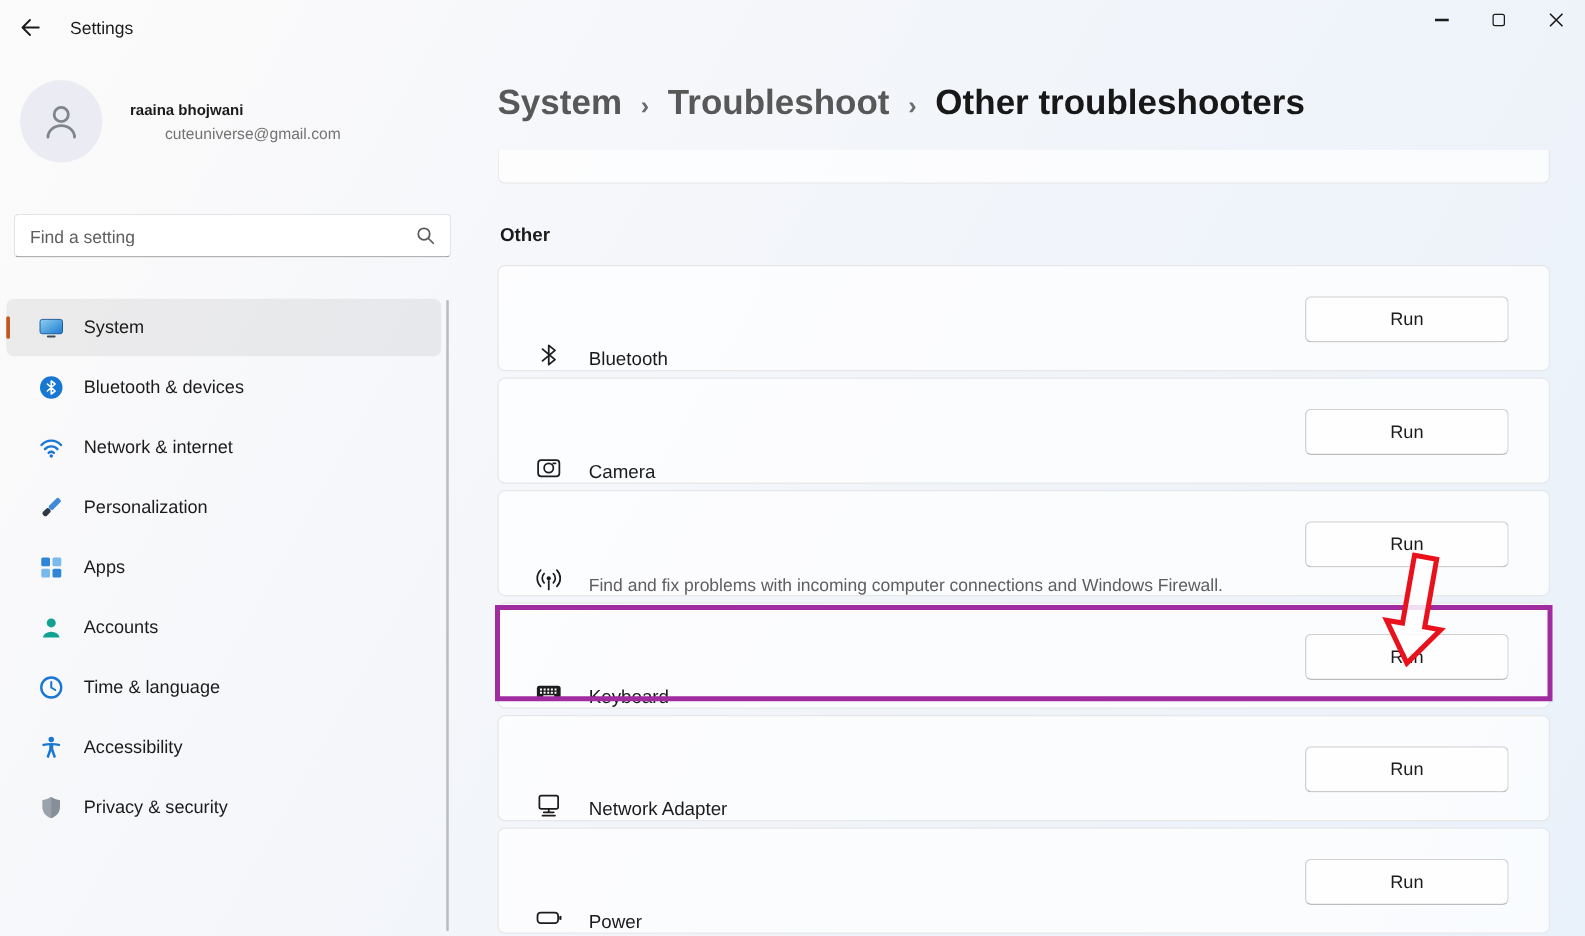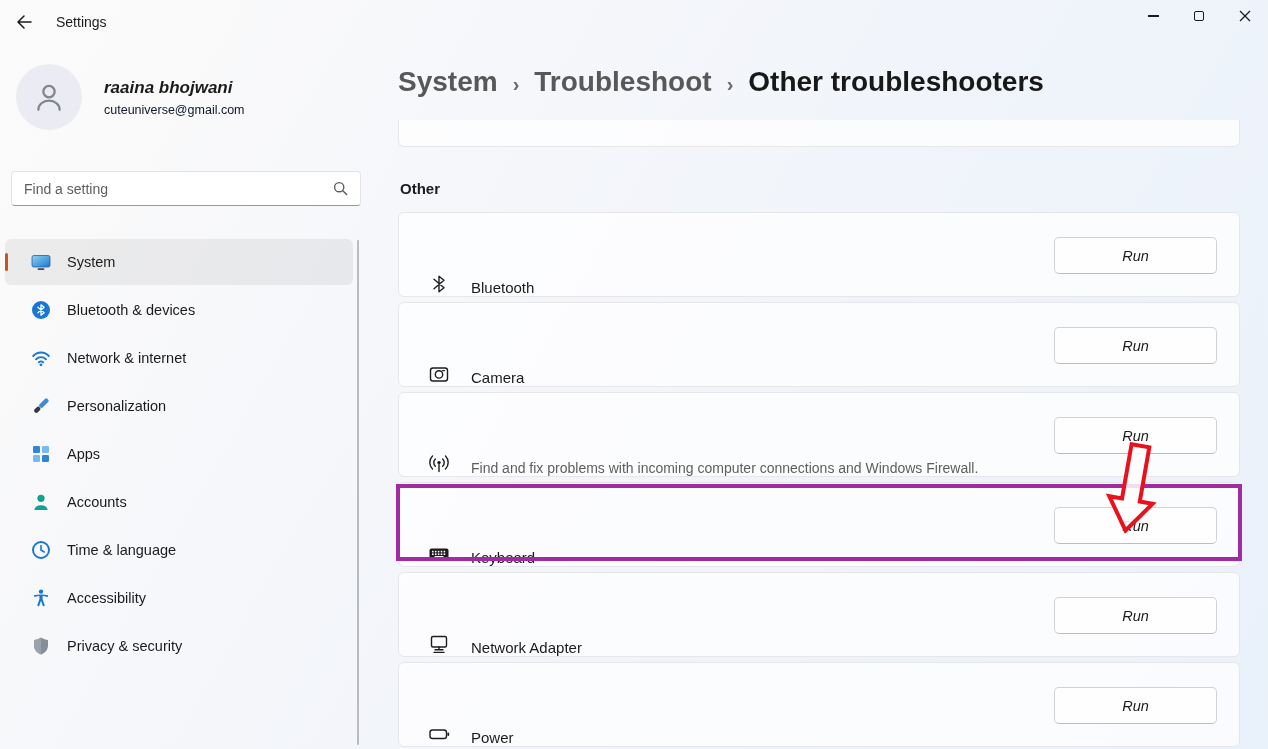--- a/index.html
+++ b/index.html
@@ -19,22 +19,22 @@
   .win-controls { position:absolute; right:0; top:0; display:flex; height:32px; }
   .win-btn { width:46px; height:32px; display:flex; align-items:center; justify-content:center; }
   .glyph-min { width:11px; height:1.4px; background:#1b1b1b; display:block; }
   .glyph-max { width:10px; height:10px; border:1.3px solid #1b1b1b; border-radius:2px; display:block; }
 
   
   .sidebar { position:absolute; top:44px; left:0; width:370px; bottom:0; }
   .profile { position:absolute; top:20px; left:16px; display:flex; align-items:center; cursor:pointer; }
   .avatar { width:66px; height:66px; border-radius:50%; background:#ebecf3; display:flex; align-items:center; justify-content:center; }
   .profile-text { margin-left:22px; }
-  .profile-name { font-size:17px; font-weight:700;font-style:italic; }
-  .profile-email { font-size:12.5px; color:#0f172a; margin-top:5px; }
+  .profile-name { font-size:12px; font-weight:700; }
+  .profile-email { font-size:12.5px; color:#737373; margin-top:5px;margin-left:28px; }
 
   .searchbox { position:absolute; top:127px; left:11px; width:350px; height:35px; background:#fff;
     border:1px solid #e3e3e5; border-bottom:1px solid #999; border-radius:4px; display:flex; align-items:center; }
   .search-input { flex:1; border:none; outline:none; background:transparent; font-size:14px; padding:0 8px 0 12px; color:#1b1b1b; font-family:inherit; }
   .search-input::placeholder { color:#5e5e5e; }
   .search-icon { margin-right:12px; display:flex; }
 
   .nav { position:absolute; top:193px; left:0; width:358px; }
   .nav-item { height:46px; margin:2px 5px; border-radius:6px; display:flex; align-items:center; padding-left:26px; gap:16px; cursor:pointer; position:relative; }
   .nav-item.selected { background:rgba(0,0,0,0.058); }
@@ -56,23 +56,23 @@
 
   .section-header { position:absolute; top:136px; left:2px; font-size:15px; font-weight:700; }
 
   .cards { position:absolute; top:168px; left:0; right:2px; }
   .card { height:85px; background:rgba(255,255,255,.72); border:1px solid #e7e7e9; border-radius:6px;
     margin-bottom:5px; display:flex; align-items:flex-end; position:relative; }
   .card-icon { width:24px; height:24px; margin-left:28px; display:flex; align-items:center; justify-content:center; flex:none; }
   .card-text { margin-left:20px; display:flex; flex-direction:column; justify-content:center; }
   .card-name { font-size:15px; }
   .card-desc { font-size:14px; color:#5e5e5e; margin-top:6px; }
-  .run-btn { position:absolute; right:22px; top:24px; width:163px; height:37px; background:#fefefe;
+  .run-btn { position:absolute; right:32px; top:24px; width:163px; height:37px; background:#fefefe;
     border:1px solid #d2d2d2; border-bottom-color:#bdbdbd; border-radius:5px; font-size:14.5px; color:#1b1b1b;
-    display:flex; align-items:center; justify-content:center; cursor:pointer; font-family:inherit;font-style:italic; }
+    display:flex; align-items:center; justify-content:center; cursor:pointer; font-family:inherit; }
 
   
   .hl-rect { position:absolute; border:4px solid var(--hl,#a12ca1); pointer-events:none; z-index:9; }
   .anno-arrow { position:absolute; width:60px; height:92px; z-index:10; pointer-events:none; transform:rotate(10deg); }
 </style>
 </head>
 <body>
 
 <div class="titlebar">
   <button class="back-btn">

